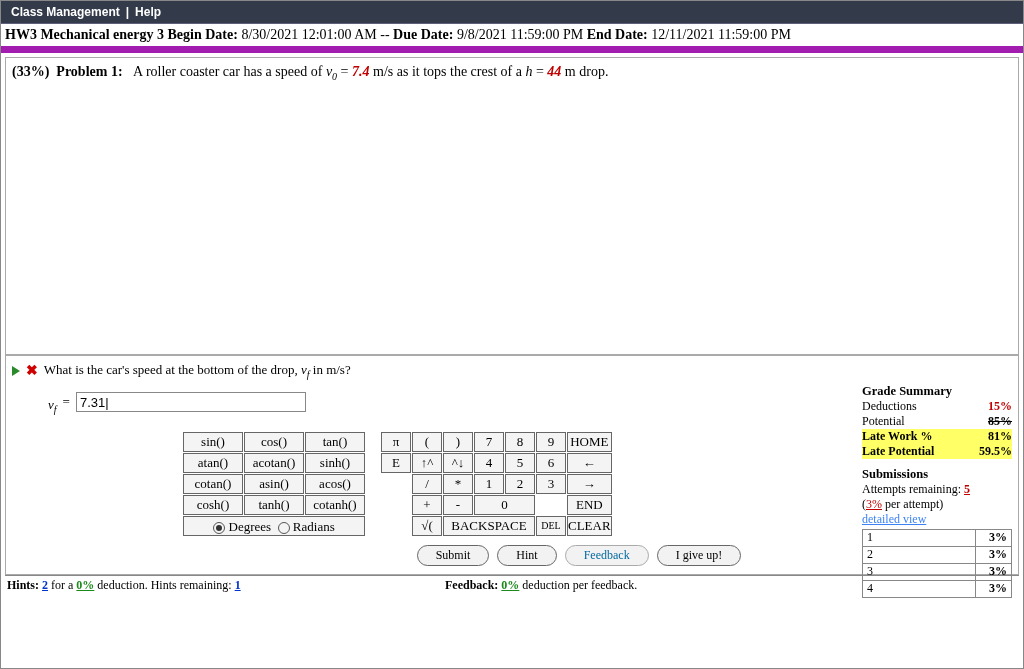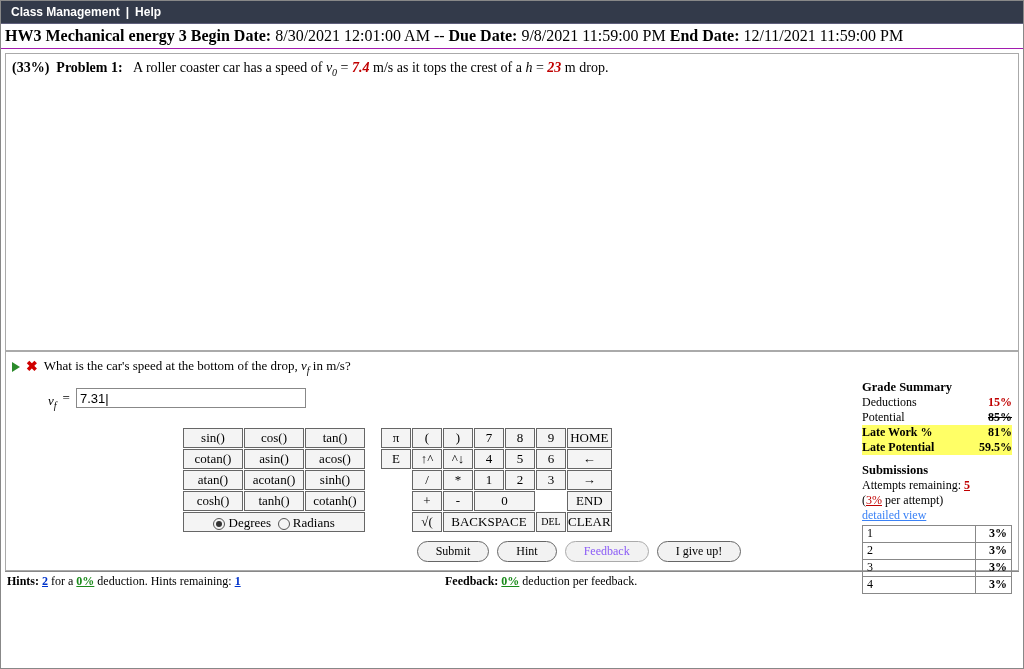--- a/index.html
+++ b/index.html
@@ -1,20 +1,20 @@
 <!DOCTYPE html>
 <html><head>
 <meta charset="utf-8">
 <style>
 * { box-sizing: border-box; margin: 0; padding: 0; }
 body { font-family: "Times New Roman", serif; font-size: 13px; background: #f0f0f0; color: #000; }
 .wrap { width: 1024px; height: 669px; background: #fff; border: 1px solid #888; position: relative; overflow: hidden; }
 .topbar { background: #333a4a; color: #fff; font-family: Arial, sans-serif; font-size: 12px; font-weight: bold; padding: 4px 10px; display: flex; gap: 6px; border-bottom: 1px solid #5f5f7c;}
 .topbar a { color: #fff; text-decoration: none; }
-.hdr { padding: 3px 4px 3px 4px; font-size: 16px; border-bottom: 1px solid #a21caf;}
+.hdr { padding: 3px 4px 3px 4px; font-size: 14px; border-bottom: 7px solid #a21caf;}
 .bold { font-weight: bold; }
 .pblock { border: 1px solid #aaa; margin: 4px 4px 0 4px; padding: 4px; }
 .ptxt { font-size: 14px; padding: 2px 0 0 2px;}
 .red { color: #c00000; font-weight: bold; }
 .spacer { height: 268px; }
 .qbox { border: 1px solid #aaa; margin: 0 4px 0 4px; padding: 6px 6px 2px 6px; position: relative; }
 .qline { display: flex; align-items: center; gap: 6px; margin-bottom: 10px;}
 .tri { width: 0; height: 0; border-top: 5px solid transparent; border-bottom: 5px solid transparent; border-left: 8px solid #2a8a2a; }
 .xmark { color: #d00000; font-weight: bold; font-size: 14px;}
 .ansrow { display:flex; align-items:center; gap:6px; margin-left: 36px; margin-bottom: 16px;}
@@ -23,21 +23,21 @@
 table.kb { border-collapse: separate; border-spacing: 1px; }
 table.kb td { border: 1px solid #666; background: #f4f4f4; text-align: center; font-family: "Times New Roman", serif; font-size: 13px; height: 20px; padding: 0; }
 .fnt td { width: 60px; }
 .numt td { width: 30px; }
 .wide { width: 86px !important; }
 .half { width: 44px !important; }
 .radrow td { border:none; background:none; }
 .radios { text-align:center; padding-top:2px; font-size:13px;}
 .btnrow { display:flex; gap:8px; justify-content:center; margin: 8px 0 6px 134px; }
 .rbtn { border:1px solid #666; border-radius: 12px; padding: 2px 18px; font-size:12px; background:#f2f2f2; cursor:pointer; font-family: "Times New Roman", serif;}
-.rbtn.dis { color:#8b5cf6; border-color:#aaa; }
+.rbtn.dis { color:#0369a1; border-color:#aaa; }
 .side { position:absolute; right: 6px; top: 24px; width: 150px; font-family: "Times New Roman", serif; font-size: 12px;}
 .side .h { font-weight:bold; font-size: 12.5px; margin-top:4px;}
 .side .row { display:flex; justify-content:space-between;}
 .hl { background: #ffff66; }
 .strike { text-decoration: line-through; }
 .subt { border-collapse: collapse; width:100%; margin-top:2px;}
 .subt td { border:1px solid #888; font-size:12px; padding: 0 4px; height:17px;}
 .subt td:last-child { text-align:right; width:36px;}
 .link { color: #0033cc; text-decoration: underline; cursor:pointer;}
 .bbar { display:flex; border-top:1px solid #888; font-size:12px; margin: 0 4px; padding: 2px 0;}
@@ -69,21 +69,21 @@
     <span>9/8/2021 11:59:00 PM</span>
     <span class="bold">End Date:</span>
     <span>12/11/2021 11:59:00 PM</span>
   </div>
 
   <div class="pblock">
     <div class="ptxt">
       <span class="bold">(33%)</span>
       &nbsp;<span class="bold">Problem 1:</span>
       &nbsp;&nbsp;<span>A roller coaster car has a speed of </span>
-      <span class="emph"><span>v</span><sub>0</sub></span><span> = </span><span class="red emph">7.4</span><span> m/s as it tops the crest of a </span><span class="emph">h</span><span> = </span><span class="red emph">23</span><span> m drop.</span>
+      <span class="emph"><span>v</span><sub>0</sub></span><span> = </span><span class="red emph">7.4</span><span> m/s as it tops the crest of a </span><span class="emph">h</span><span> = </span><span class="red emph">44</span><span> m drop.</span>
     </div>
     <div class="spacer"></div>
   </div>
 
   <div class="qbox">
     <div class="qline">
       <span class="tri"></span>
       <span class="xmark">✖</span>
       <span>
         <span>What is the car's speed at the bottom of the drop, </span><span class="emph"><span>v</span><sub>f</sub></span><span> in m/s?</span>
@@ -98,28 +98,28 @@
 
     <div class="midrow">
       <table class="kb fnt">
         <tbody>
             <tr>
           <td>sin()</td>
           <td>cos()</td>
           <td>tan()</td>
         </tr>
         <tr>
+          <td>atan()</td>
+          <td>acotan()</td>
+          <td>sinh()</td>
+        </tr>
+        <tr>
           <td>cotan()</td>
           <td>asin()</td>
           <td>acos()</td>
-        </tr>
-        <tr>
-          <td>atan()</td>
-          <td>acotan()</td>
-          <td>sinh()</td>
         </tr>
         <tr>
           <td>cosh()</td>
           <td>tanh()</td>
           <td>cotanh()</td>
         </tr>
         <tr class="radrow">
               <td colspan="3">
           <div class="radios">
             <span class="radioglyph sel"></span> <span>Degrees</span>

